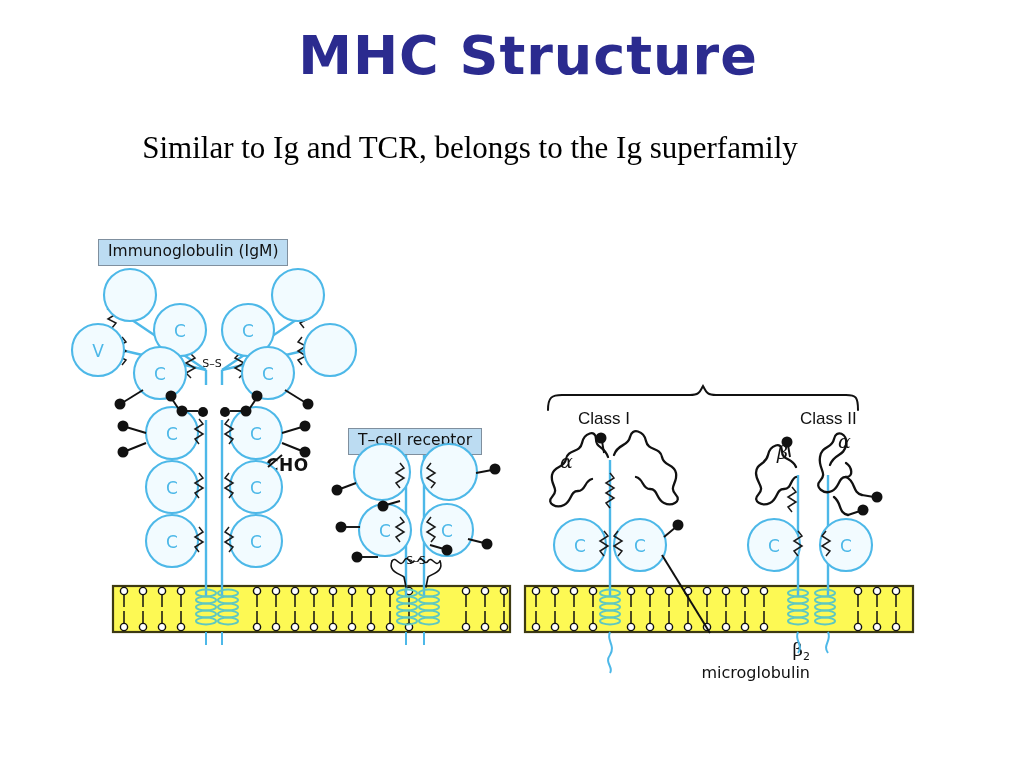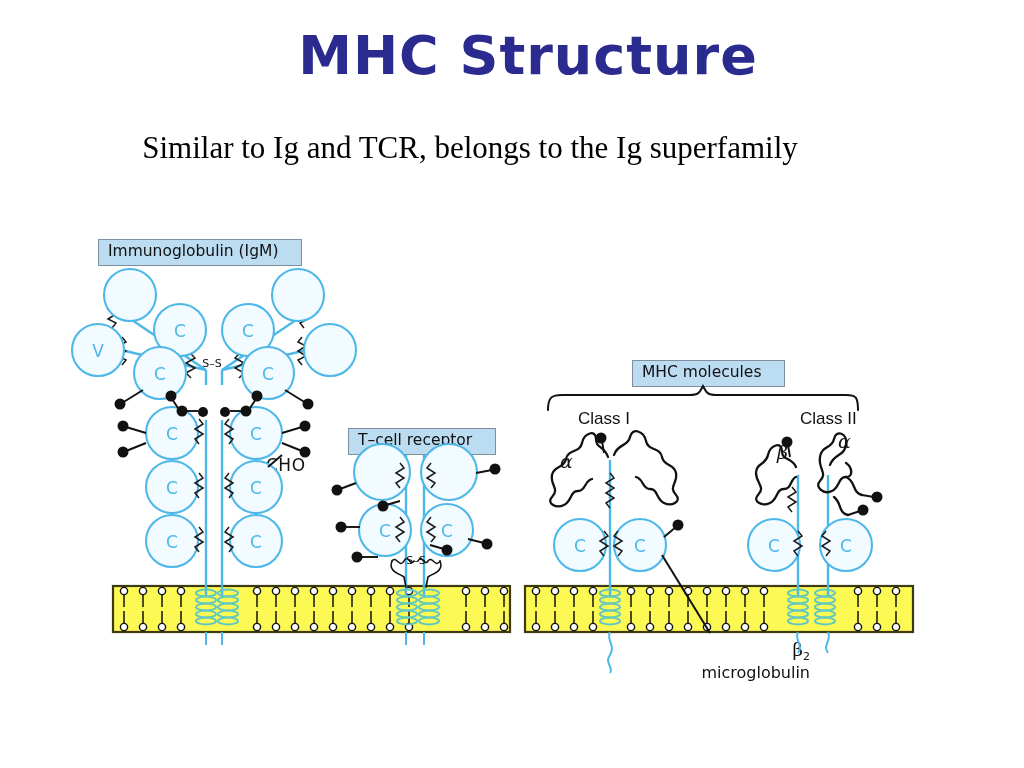--- a/index.html
+++ b/index.html
@@ -18,33 +18,33 @@
     position:absolute;left:0;top:130px;width:940px;text-align:center;
     font-family:"Liberation Serif","DejaVu Serif",serif;
     font-size:31px;color:#000000;
   }
 
   .fig{position:absolute;left:0;top:205px;width:1024px;height:520px;}
 
   .boxlabel{
     position:absolute;background:#bcdcf2;border:1px solid #7f8f9e;
     font-family:"DejaVu Sans",sans-serif;font-size:15.5px;color:#111;
-    padding:3px 23px 4px 9px;white-space:nowrap;line-height:1.15;
+    padding:3px 9px 4px 9px;white-space:nowrap;line-height:1.15;
   }
   .plainlabel{
     position:absolute;font-family:Liberation Sans, sans-serif;
     font-size:17px;color:#111;white-space:nowrap;
   }
   .greek{
     position:absolute;font-family:"DejaVu Serif",serif;
     font-style:italic;font-size:19px;color:#111;
   }
   .cho{
     position:absolute;font-family:"DejaVu Sans",sans-serif;
-    font-size:17px;color:#111;letter-spacing:.5px;
+    font-size:17px;color:#111;letter-spacing:.5px;font-weight:bold;
   }
   .b2m{
     position:absolute;font-family:"DejaVu Sans",sans-serif;
     font-size:16px;color:#111;text-align:right;line-height:1.15;
   }
   .b2m .sub{font-size:11px;vertical-align:sub;}
   .b2m .g{font-family:"DejaVu Serif",serif;font-size:18px;}
 
   svg{position:absolute;left:0;top:0;overflow:visible;}
   .dom{fill:#f2fbff;stroke:#4db8e8;stroke-width:2.1;}
@@ -70,21 +70,20 @@
 
 <div id="slide">
 
   <div class="title">MHC Structure</div>
   <div class="subtitle">Similar to Ig and TCR, belongs to the Ig superfamily</div>
 
   <div class="fig">
 
     <div class="boxlabel" style="left:98px;top:34px;">Immunoglobulin (IgM)</div>
     <div class="boxlabel" style="left:348px;top:196px;margin-top:27px;">T–cell receptor</div>
-    <div class="boxlabel" style="left:632px;top:155px;">MHC molecules</div>
 
     <div class="plainlabel" style="left:578px;top:204px;">Class I</div>
     <div class="plainlabel" style="left:800px;top:204px;">Class II</div>
 
     <div class="cho" style="left:266px;top:250px;">CHO</div>
 
     <div class="greek" style="left:560px;top:245px;">α</div>
     <div class="greek" style="left:777px;top:236px;">β</div>
     <div class="greek" style="left:838px;top:225px;">α</div>
 

